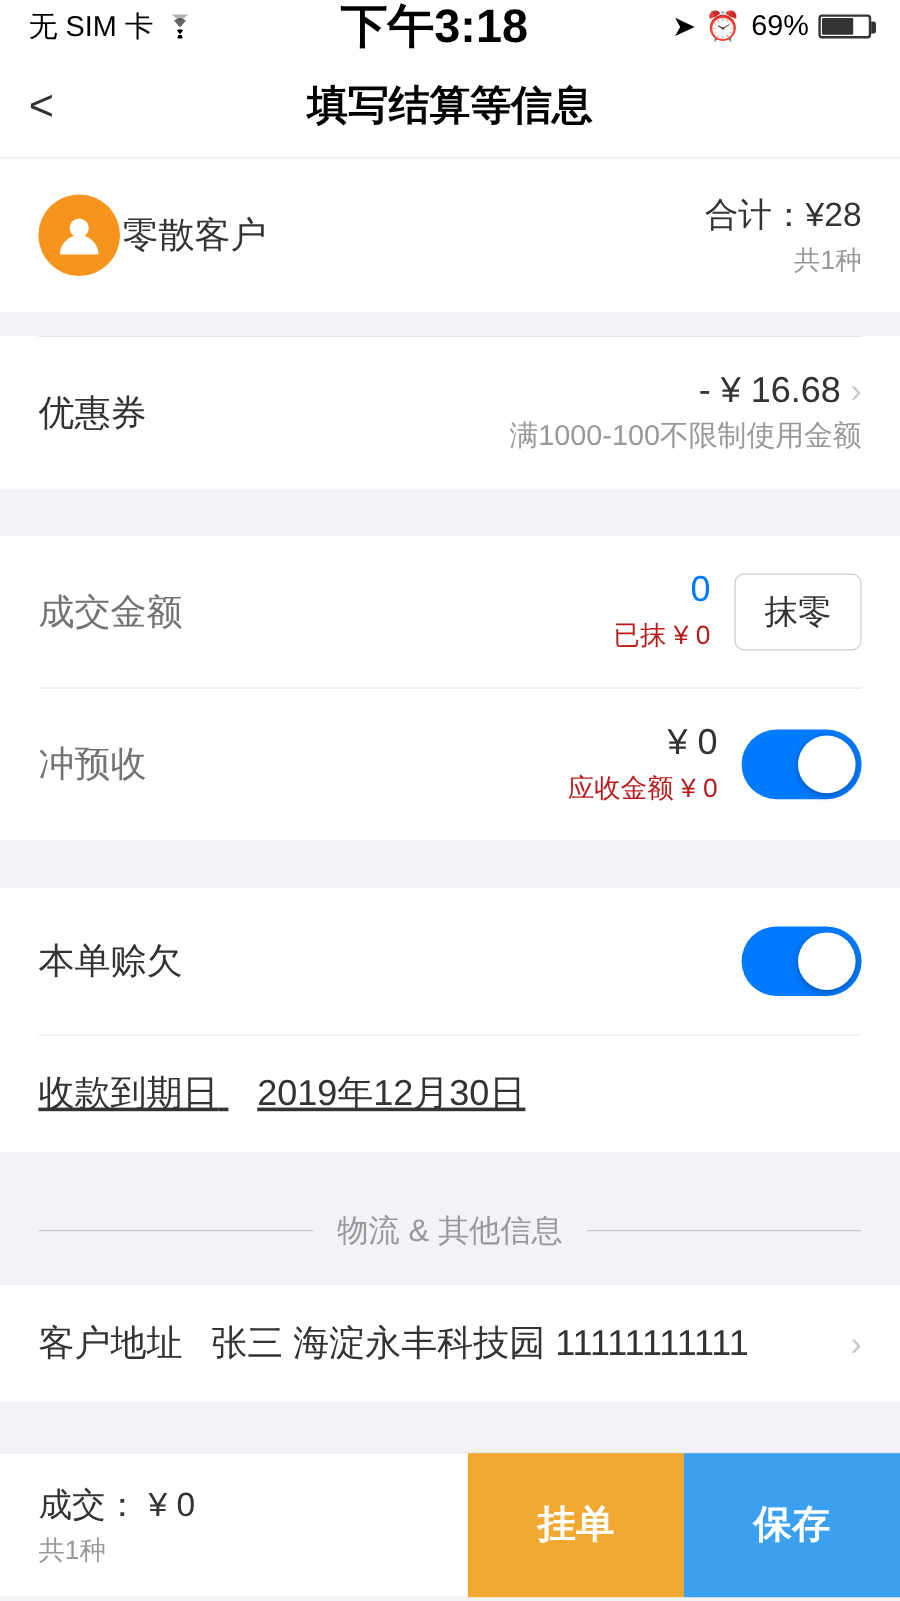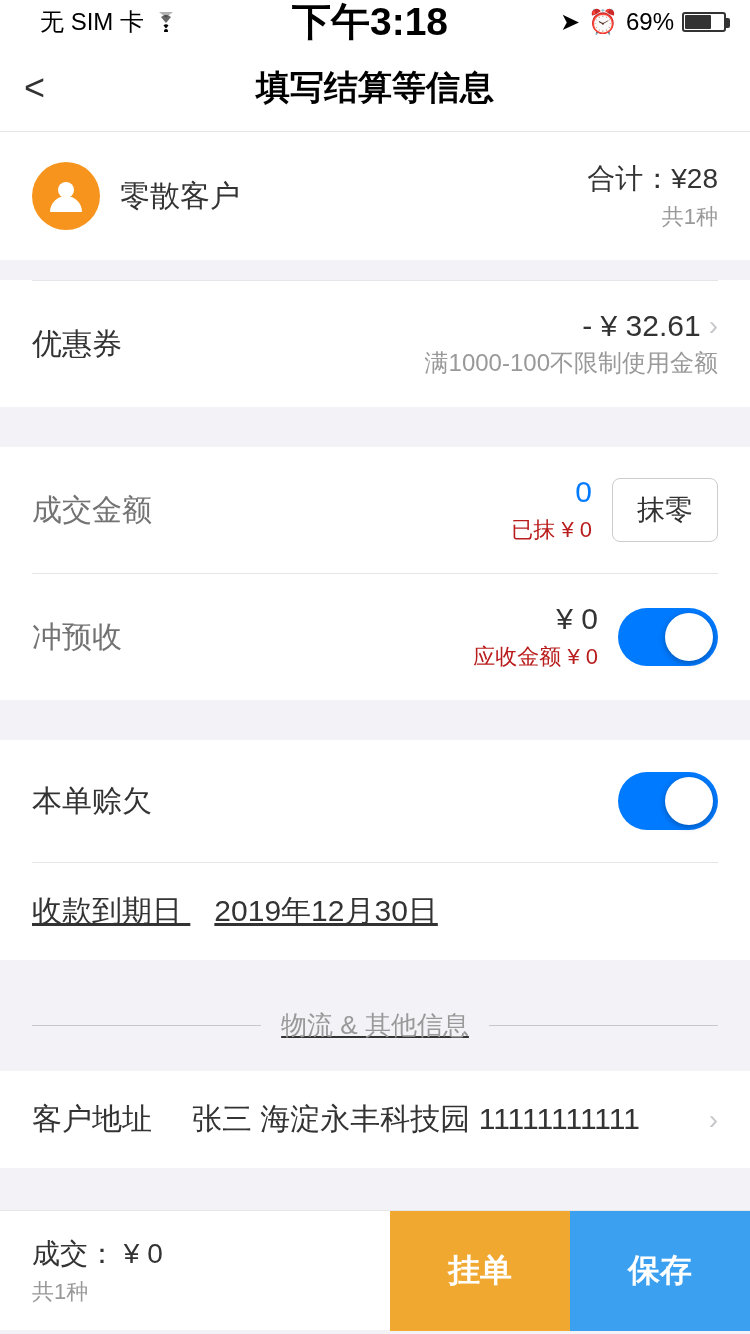--- a/index.html
+++ b/index.html
@@ -19,21 +19,21 @@
       width: 100%;
       height: 44px;
       background: #fff;
       display: flex;
       align-items: center;
       justify-content: space-between;
       padding: 0 24px;
       font-size: 24px;
       color: #000;
     }
-    .status-left { display: flex; align-items: center; gap: 8px; margin-left: 16px; }
+    .status-left { display: flex; align-items: center; gap: 8px; }
     .status-center { font-size: 39px; font-weight: 700; }
     .status-right { display: flex; align-items: center; gap: 8px; font-size: 24px; }
     .battery { display: inline-block; width: 44px; height: 20px; border: 2px solid #333; border-radius: 3px; position: relative; }
     .battery::after { content: ''; position: absolute; right: -6px; top: 4px; width: 4px; height: 10px; background: #333; border-radius: 0 2px 2px 0; }
     .battery-fill { position: absolute; left: 1px; top: 1px; bottom: 1px; width: 65%; background: #333; border-radius: 1px; }
 
     
     .nav-bar {
       width: 100%;
       height: 88px;
@@ -64,21 +64,21 @@
     }
 
     
     .customer-row {
       display: flex;
       align-items: center;
       justify-content: space-between;
       padding: 28px 32px;
       background: #fff;
     }
-    .customer-left { display: flex; align-items: center; gap: 20px; }
+    .customer-left { display: flex; align-items: center; gap: 2px; }
     .avatar {
       width: 68px;
       height: 68px;
       border-radius: 50%;
       background: #f7941d;
       display: flex;
       align-items: center;
       justify-content: center;
     }
     .avatar svg { width: 40px; height: 40px; fill: #fff; }
@@ -177,34 +177,32 @@
       color: #333;
       text-decoration: underline;
     }
 
     
     .logistics-divider {
       display: flex;
       align-items: center;
       padding: 28px 32px;
       background: #f2f2f7;
-      text-decoration: underline;
     }
     .logistics-line { flex: 1; height: 1px; background: #c7c7cc; }
     .logistics-text { font-size: 26px; color: #999; padding: 0 20px; }
 
     
     .address-row {
       display: flex;
       align-items: center;
       justify-content: space-between;
       padding: 28px 32px;
       background: #fff;
       cursor: pointer;
-      gap: 16px;
     }
     .address-label { font-size: 30px; color: #333; flex-shrink: 0; margin-right: 24px; }
     .address-value { font-size: 30px; color: #333; flex: 1; }
 
     
     .bottom-bar {
       position: fixed;
       bottom: 4px;
       width: 750px;
       height: 120px;
@@ -283,21 +281,21 @@
     </div>
   </div>
 </div>
 
 <div class="section">
   <div class="divider-row"></div>
   <div class="coupon-row">
     <span class="coupon-label">优惠券</span>
     <div class="coupon-col">
       <div style="display:flex;align-items:center;gap:8px;">
-        <span class="coupon-amount">- ¥ 32.61</span>
+        <span class="coupon-amount">- ¥ 16.68</span>
         <span class="chevron">›</span>
       </div>
       <div class="coupon-sub">满1000-100不限制使用金额</div>
     </div>
   </div>
 </div>
 
 <div class="section-separator"></div>
 
 <div class="section">

